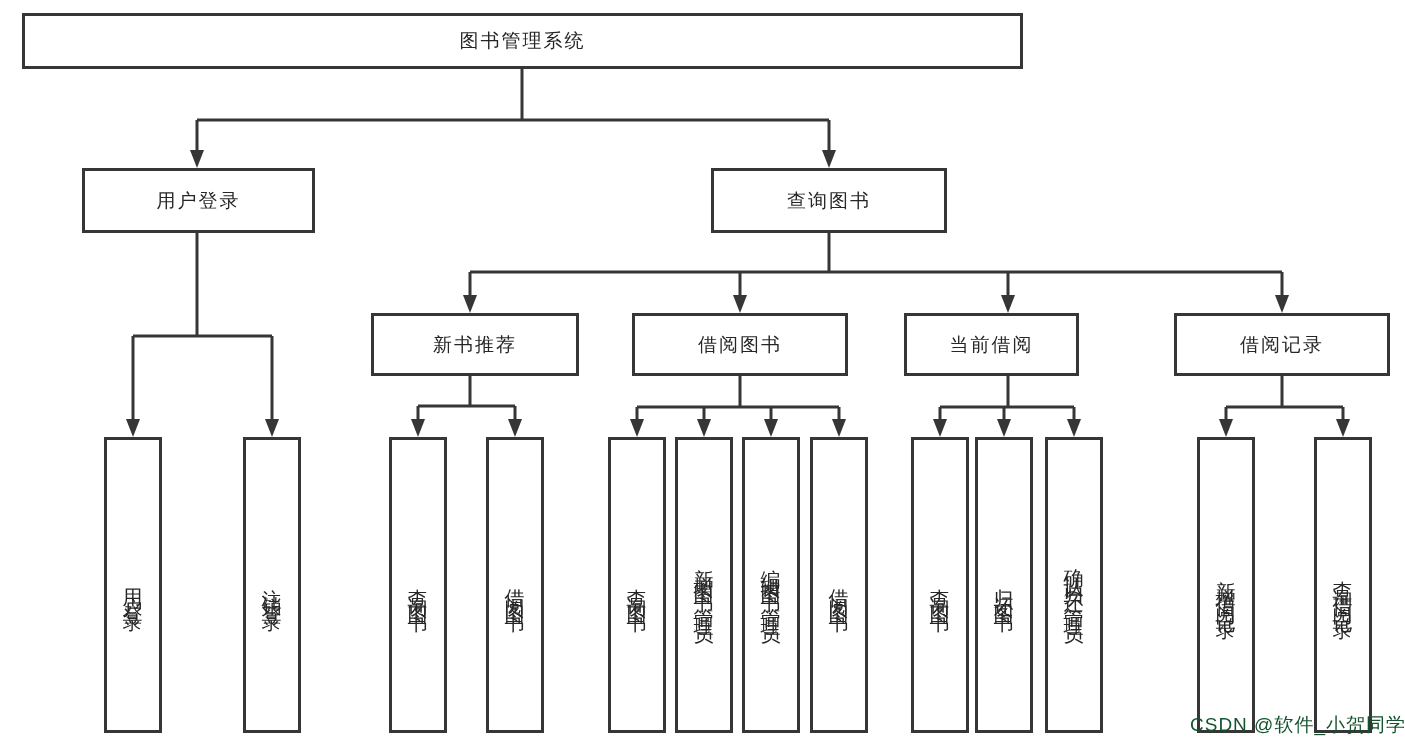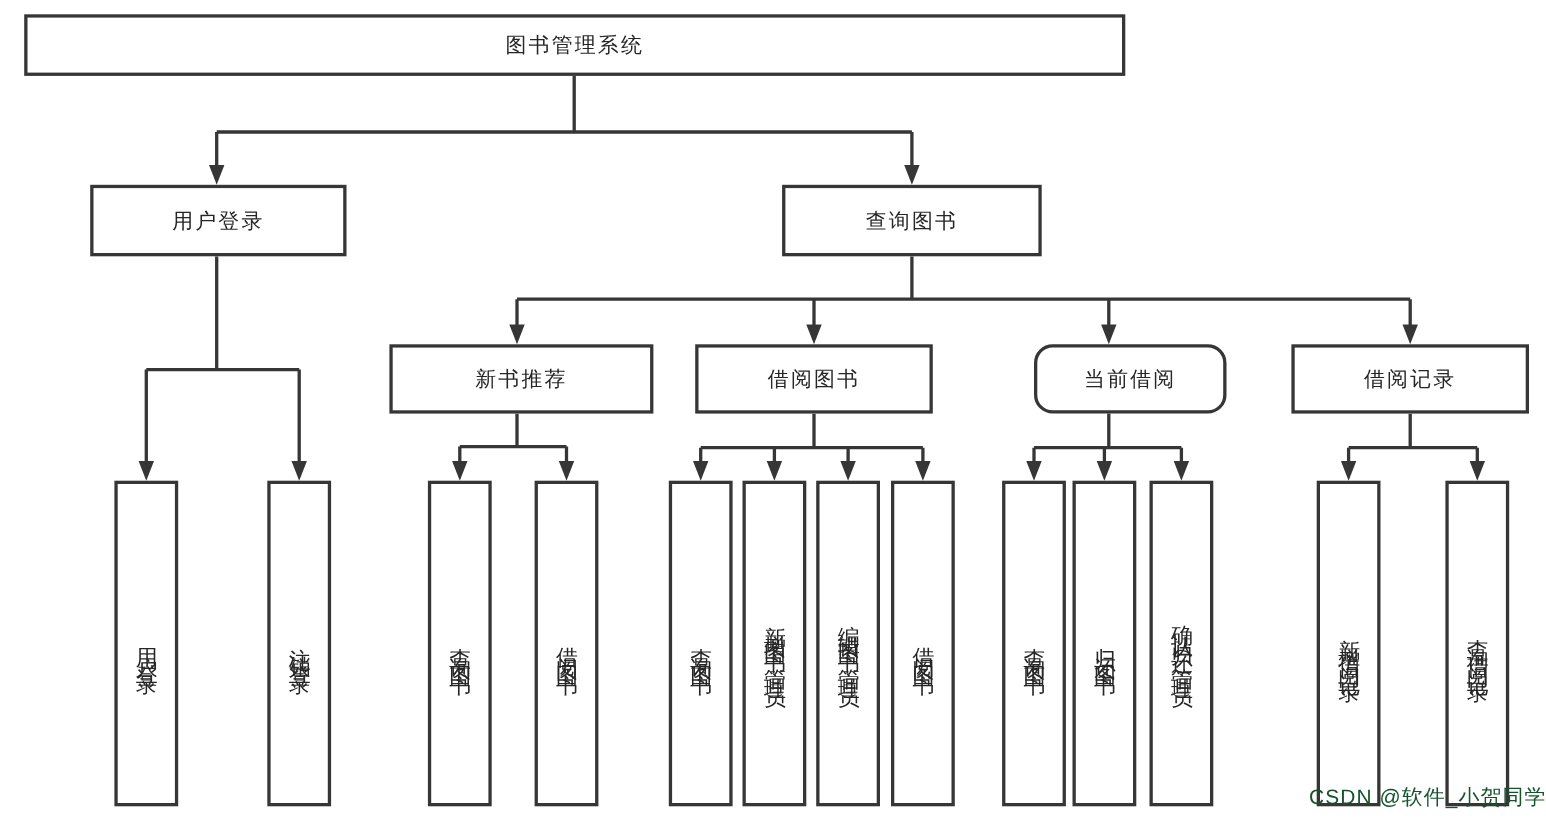--- a/index.html
+++ b/index.html
@@ -103,27 +103,27 @@
     <span>图书管理系统</span>
   </div>
 
   <div class="node hnode" style="left:82px;top:168px;width:233px;height:65px;">
     <span>用户登录</span>
   </div>
   <div class="node hnode" style="left:711px;top:168px;width:236px;height:65px;">
     <span>查询图书</span>
   </div>
 
-  <div class="node hnode" style="left:354px;top:313px;width:240px;height:63px;">
+  <div class="node hnode" style="left:371px;top:313px;width:208px;height:63px;">
     <span>新书推荐</span>
   </div>
   <div class="node hnode" style="left:632px;top:313px;width:216px;height:63px;">
     <span>借阅图书</span>
   </div>
-  <div class="node hnode" style="left:940px;top:313px;width:175px;height:63px;border-radius:17px;">
+  <div class="node hnode" style="left:904px;top:313px;width:175px;height:63px;">
     <span>当前借阅</span>
   </div>
   <div class="node hnode" style="left:1174px;top:313px;width:216px;height:63px;">
     <span>借阅记录</span>
   </div>
 
   <div class="node vnode" style="left:104px;top:437px;width:58px;height:296px;">
     <span>用户登录</span>
   </div>
   <div class="node vnode" style="left:243px;top:437px;width:58px;height:296px;">

